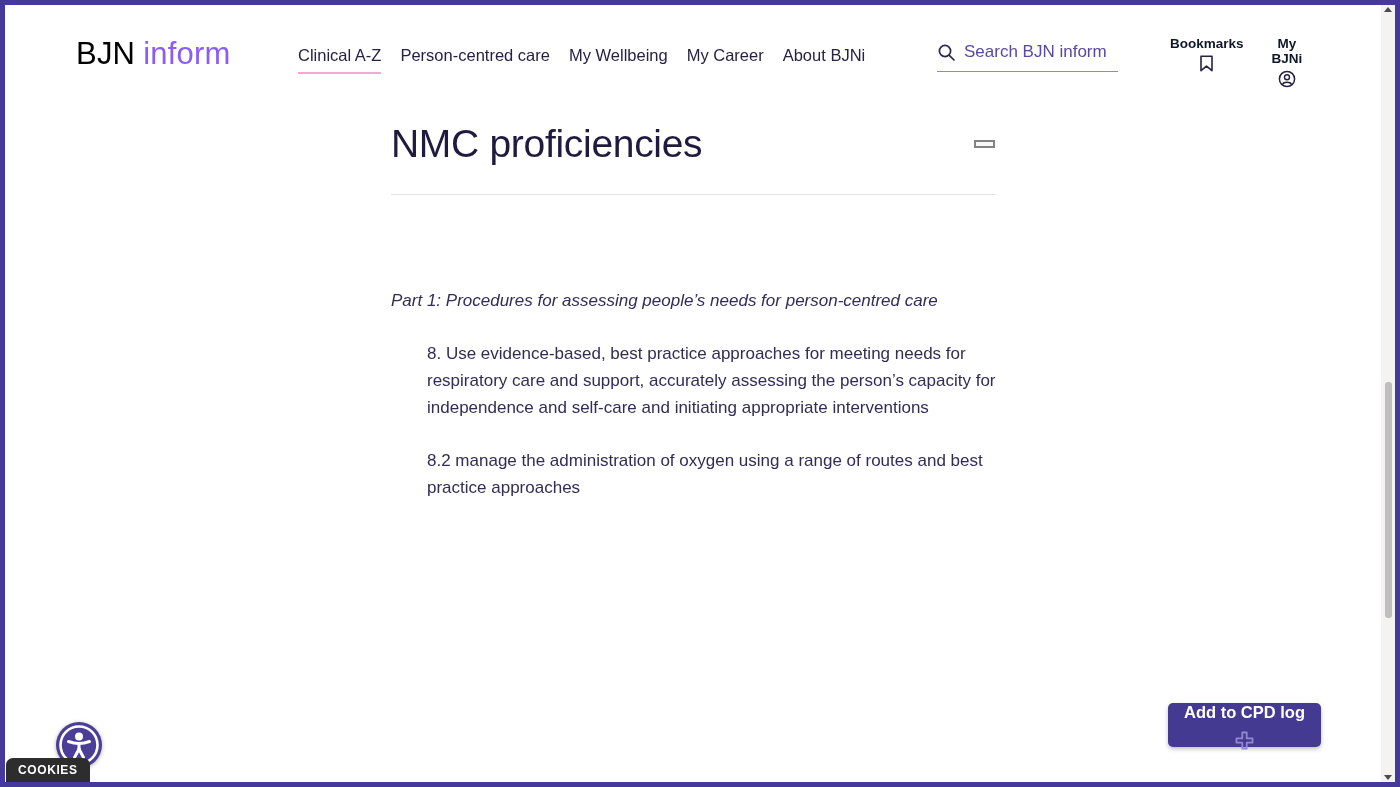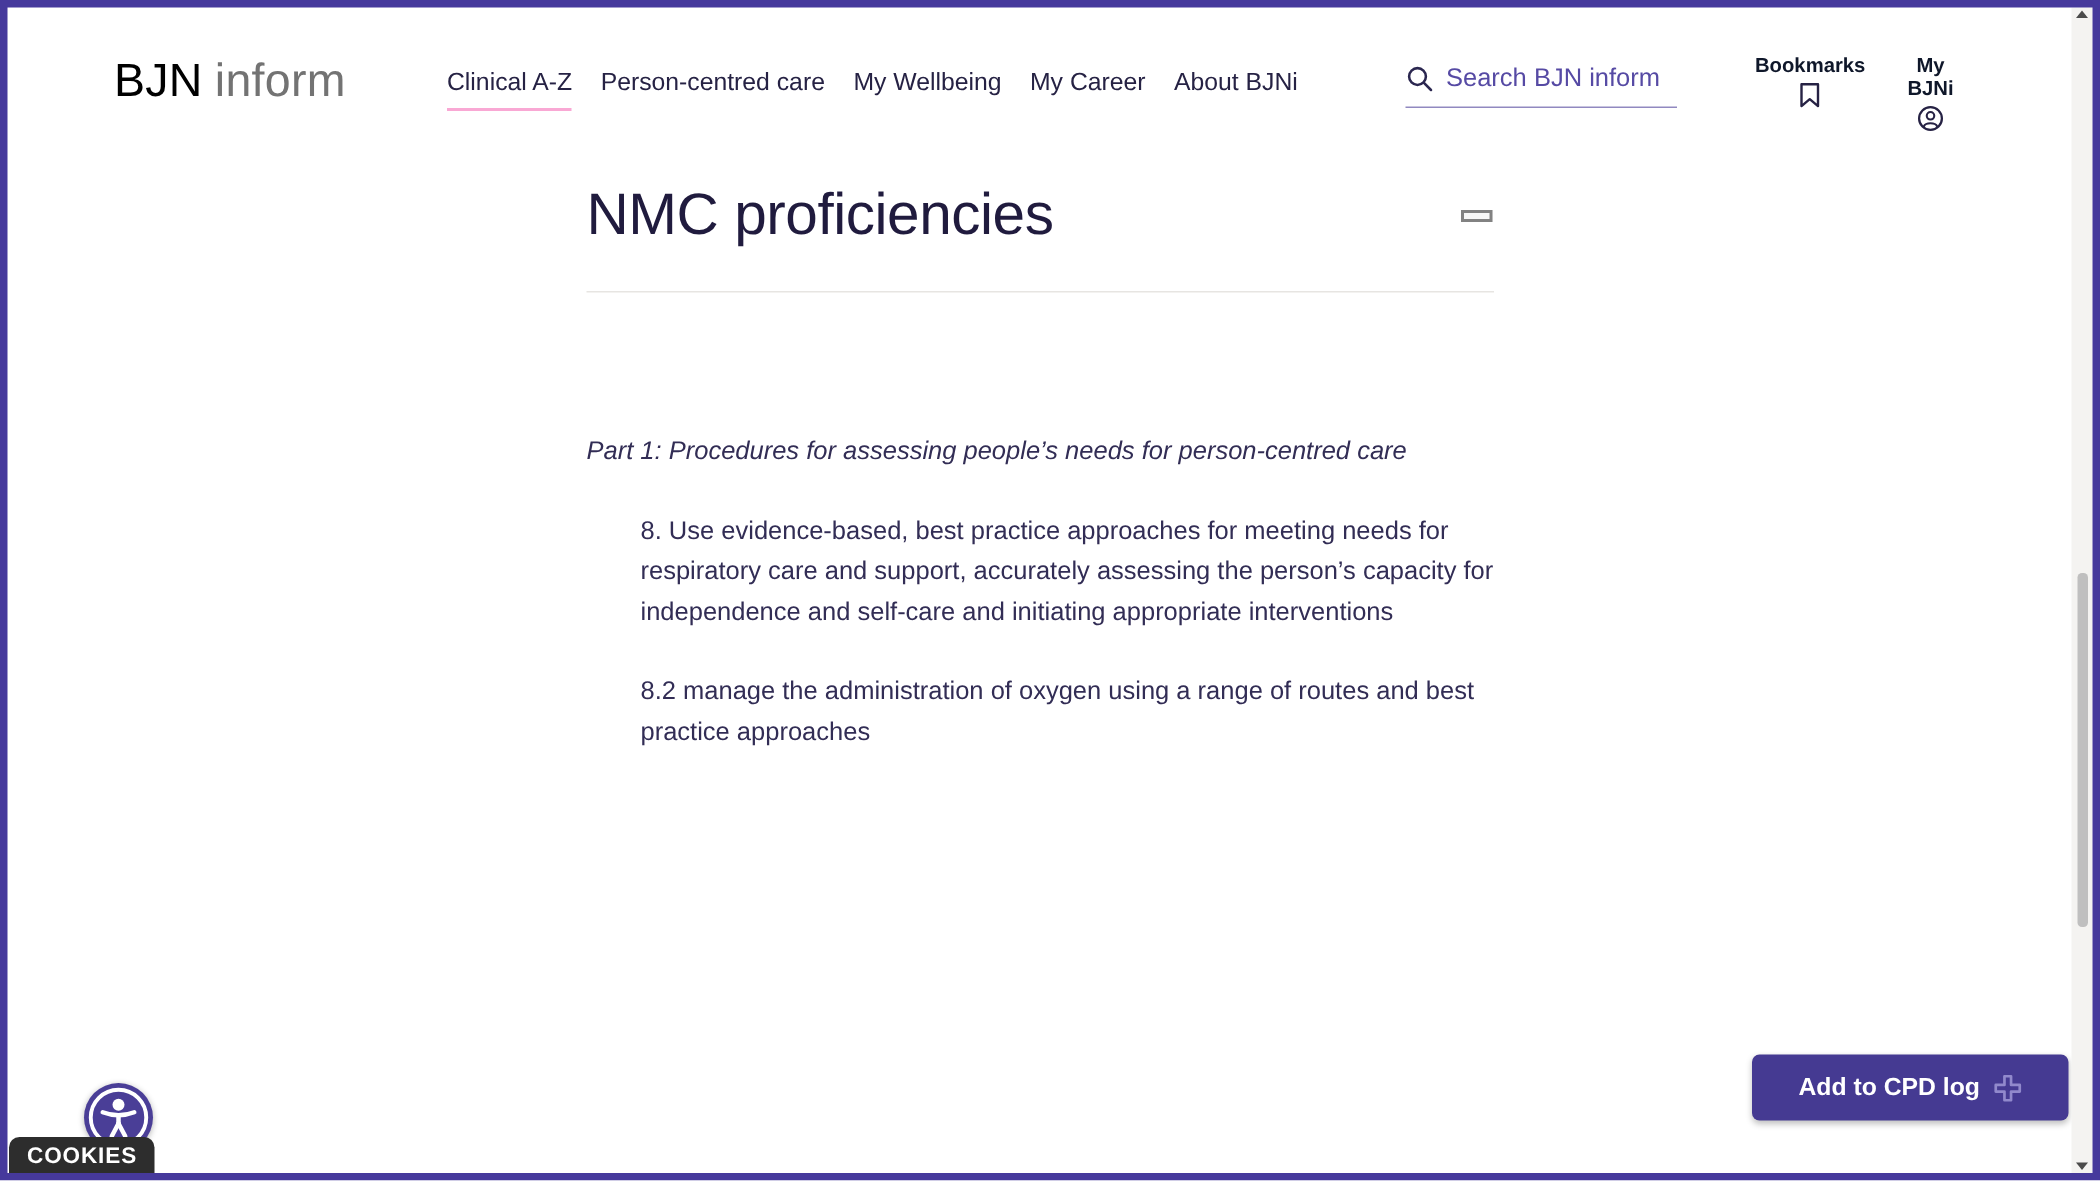--- a/index.html
+++ b/index.html
@@ -13,21 +13,21 @@
   }
   .page-border {
     position:absolute; inset:0;
     border:5px solid #46399c;
     pointer-events:none;
     z-index:50;
   }
   
   .logo { position:absolute; left:76px; top:36px; font-size:31px; letter-spacing:.2px; white-space:nowrap; }
   .logo .bjn { font-weight:400; color:#000000; }
-  .logo .inform { font-weight:500; color:#737373; margin-left:8px; }
+  .logo .inform { font-weight:500; color:#8b5cf6; margin-left:8px; }
 
   .nav { position:absolute; left:298px; top:46px; display:flex; gap:19px; }
   .nav-item {
     font-size:16.5px; font-weight:500; color:#262244;
     padding-bottom:7px; cursor:pointer; white-space:nowrap;
   }
   .nav-item.active { border-bottom:2px solid #f9a8d4; }
 
   .search-box {
     position:absolute; left:937px; top:42px; width:181px;
@@ -60,42 +60,43 @@
     background:#e7e5e2;
   }
   .article { position:absolute; left:391px; top:287px; width:607px; }
   .article p { font-size:17px; line-height:27px; margin:0 0 26px 0; color:#322d55; }
   .article p.italic { font-style:italic; }
   .article p.indent { padding-left:36px; }
 
   
   .cpd-btn {
     position:absolute; left:1168px; top:703px; height:44px;
-    display:flex; align-items:center; gap:9px; padding:0 31px;
+    display:flex; align-items:center; gap:9px; padding:0 16px;
     background:#453a92; border:none; border-radius:5px; cursor:pointer;
     color:#ffffff; font-family:"Liberation Sans", sans-serif;
     font-size:16.5px; font-weight:700;
     box-shadow:0 2px 4px rgba(0,0,0,.25);
+    flex-direction:column;
   }
 
   
   .a11y-btn {
     position:absolute; left:56px; top:722px; width:46px; height:46px;
     border-radius:50%; background:#4a3e97; border:none; cursor:pointer;
     display:flex; align-items:center; justify-content:center;
     box-shadow:0 1px 4px rgba(0,0,0,.3);
   }
 
   
   .cookies-tab {
     position:absolute; left:6px; top:758px; height:24px;
     background:#2d2d2d; color:#ffffff; border:none; cursor:pointer;
     border-radius:7px 7px 0 0; padding:0 12px;
     font-family:"Liberation Sans", sans-serif;
-    font-size:15px; font-weight:700; letter-spacing:.6px;text-align:right;
+    font-size:12px; font-weight:700; letter-spacing:.6px;text-align:right;
   }
 
   
   .sb-track {
     position:absolute; right:5px; top:5px; bottom:5px; width:14px;
     background:#f4f3f1; z-index:40;
   }
   .sb-thumb {
     position:absolute; right:3px; top:377px; width:7px; height:236px;
     background:#bfbfbf; border-radius:3px; cursor:grab;

